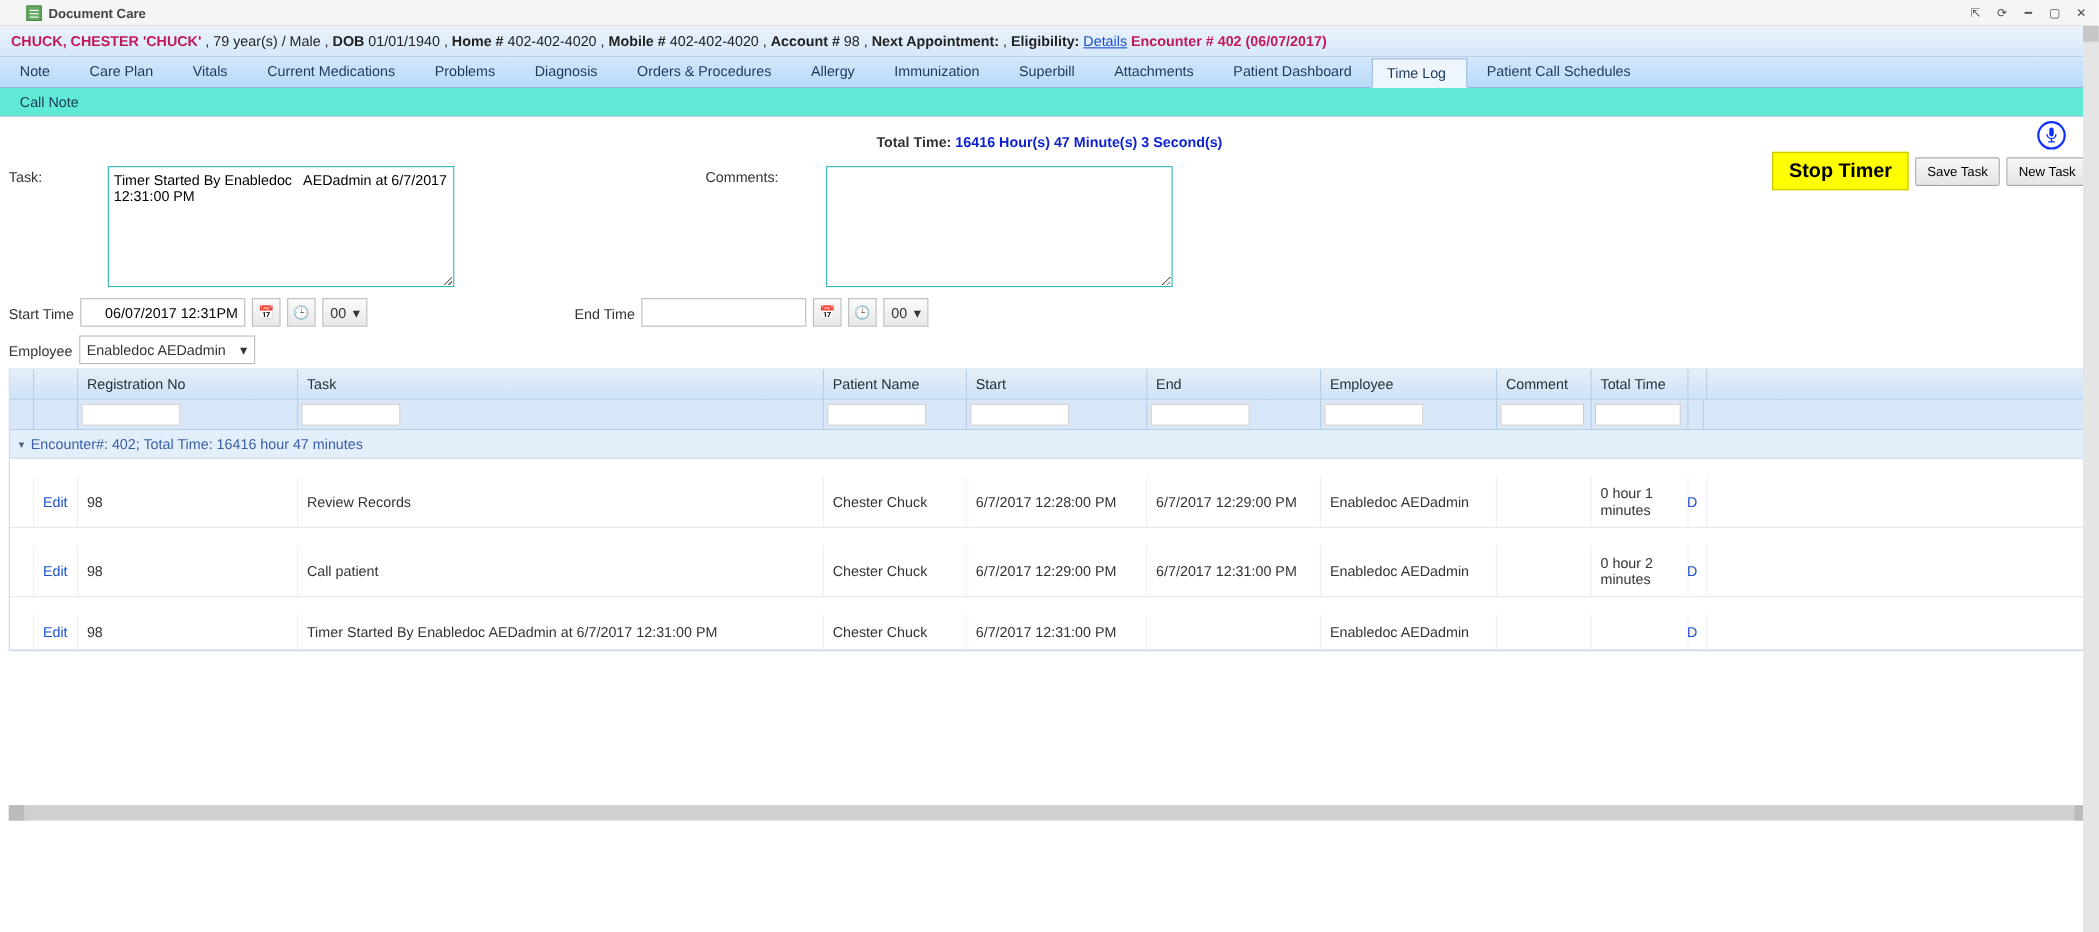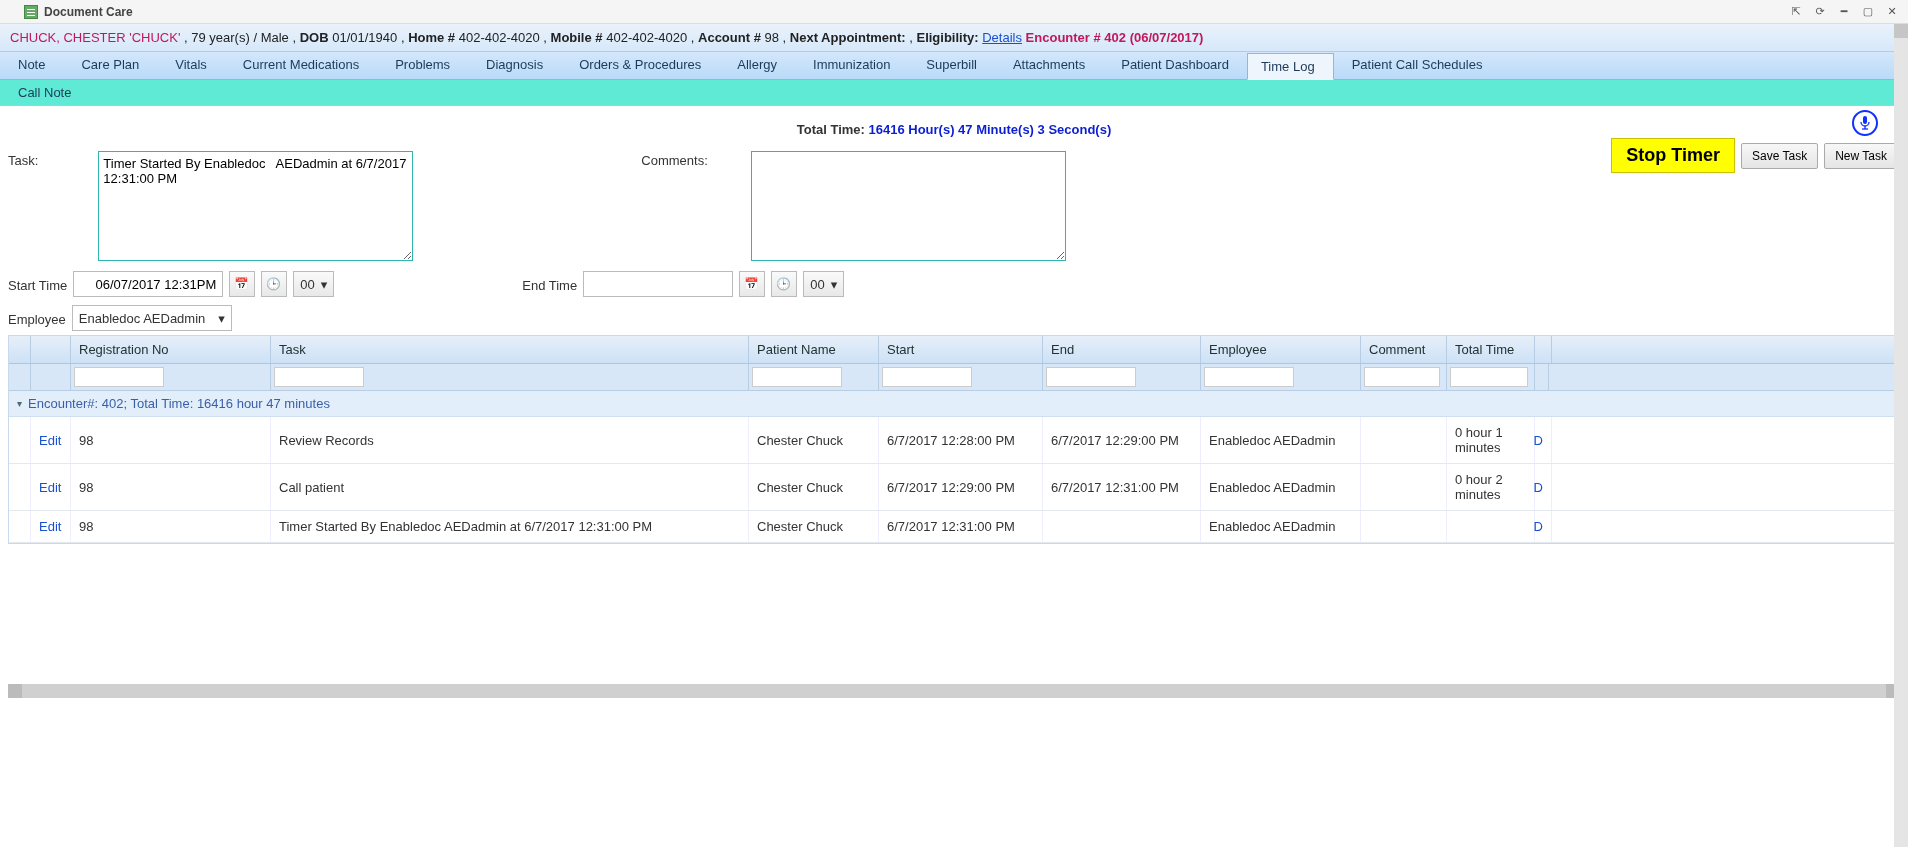--- a/index.html
+++ b/index.html
@@ -9,21 +9,21 @@
   .titlebar { display: flex; align-items: center; justify-content: space-between; background: #f5f5f5; padding: 3px 8px; border-bottom: 1px solid #ddd; height: 24px; }
   .titlebar-left { display: flex; align-items: center; gap: 6px; padding-left: 16px; }
   .app-icon { width: 14px; height: 14px; background: #6a6; border: 1px solid #484; position: relative; }
   .app-icon::before { content: ""; position: absolute; top: 3px; left: 2px; right: 2px; height: 1px; background: #fff; box-shadow: 0 3px 0 #fff, 0 6px 0 #fff; }
   .titlebar-title { font-weight: bold; font-size: 12px; color: #444; }
   .titlebar-right { display: flex; gap: 8px; align-items: center; }
   .win-btn { width: 16px; height: 14px; display:flex; align-items:center; justify-content:center; color:#555; cursor:pointer; font-size:11px; }
 
   
   .patient-header { background: linear-gradient(#eaf2fb, #d6e8fa); padding: 6px 10px; font-size: 13px; color: #222; border-bottom:1px solid #b5c9df; }
-  .patient-name { color: #c2185b; font-weight: normal; }
+  .patient-name { color: #c2185b; font-weight: bold; }
   .patient-header b { font-weight: bold; }
   .elig-link { color: #1a4fd1; text-decoration: underline; cursor: pointer; }
   .encounter { color: #c2185b; font-weight: bold; }
 
   
   .tabs { display: flex; background: linear-gradient(#d4e7fb, #b9daf8); border-bottom: 1px solid #8fb8df; }
   .tab { padding: 5px 18px; font-size: 13px; color: #1b3a5a; cursor: pointer; border-right: 0px solid transparent; }
   .tab.active { background: #eef5fc; border: 1px solid #8fb8df; border-bottom: 1px solid #eef5fc; position: relative; top: 1px; padding-left: 13px; }
   .tabs2 { display: flex; background: #5eead4; border-bottom: 1px solid #a9c7e6; }
   .tabs2 .tab { padding: 5px 18px; }
@@ -57,21 +57,21 @@
   .grid { border: 1px solid #c9d9ec; width: calc(100% + 8px); }
   .grid-header { display:flex; background: linear-gradient(#e6eff9, #cde1f6); border-bottom:1px solid #a9c7e6; }
   .gh-cell { border-right:1px solid #b7cde3; padding: 6px 8px; font-size:13px; color:#233; flex-shrink:0; }
   .filter-row { display:flex; background: #d7e7f7; border-bottom:1px solid #b7cde3; }
   .fr-cell { border-right:1px solid #b7cde3; padding: 3px; flex-shrink:0; }
   .fr-cell input { width: 90px; height:20px; border:1px solid #ccc; padding:2px; font-size:12px; }
 
   .group-row { background: #e3eefb; padding: 5px 8px; color: #3a5fa7; font-size:13px; border-bottom:1px solid #d0dff0; display:flex; align-items:center; gap:6px; }
   .expand-icon { font-size:10px; color:#567; cursor:pointer; }
 
-  .data-row { display:flex; border-bottom: 1px solid #e4e9f0; }
+  .data-row { display:flex; border-bottom: 1px solid #e4e9f0; margin-top: 16px; }
   .dr-cell { border-right:1px solid #eef; padding: 8px 8px; font-size:13px; color:#333; flex-shrink:0; display:flex; align-items:center; }
   .edit-link { color:#1a4fd1; cursor:pointer; }
   .d-link { color:#1a4fd1; cursor:pointer; }
 
   
   .c-exp { width:22px; }
   .c-edit { width:40px; }
   .c-reg { width:200px; }
   .c-task { width:478px; }
   .c-pat { width:130px; }

